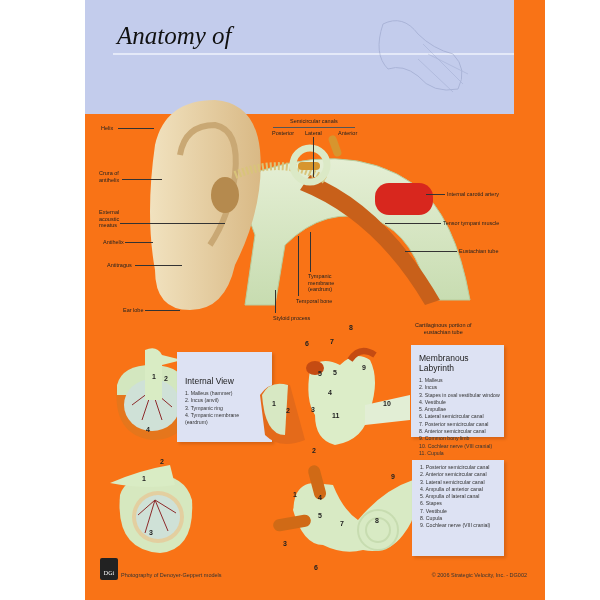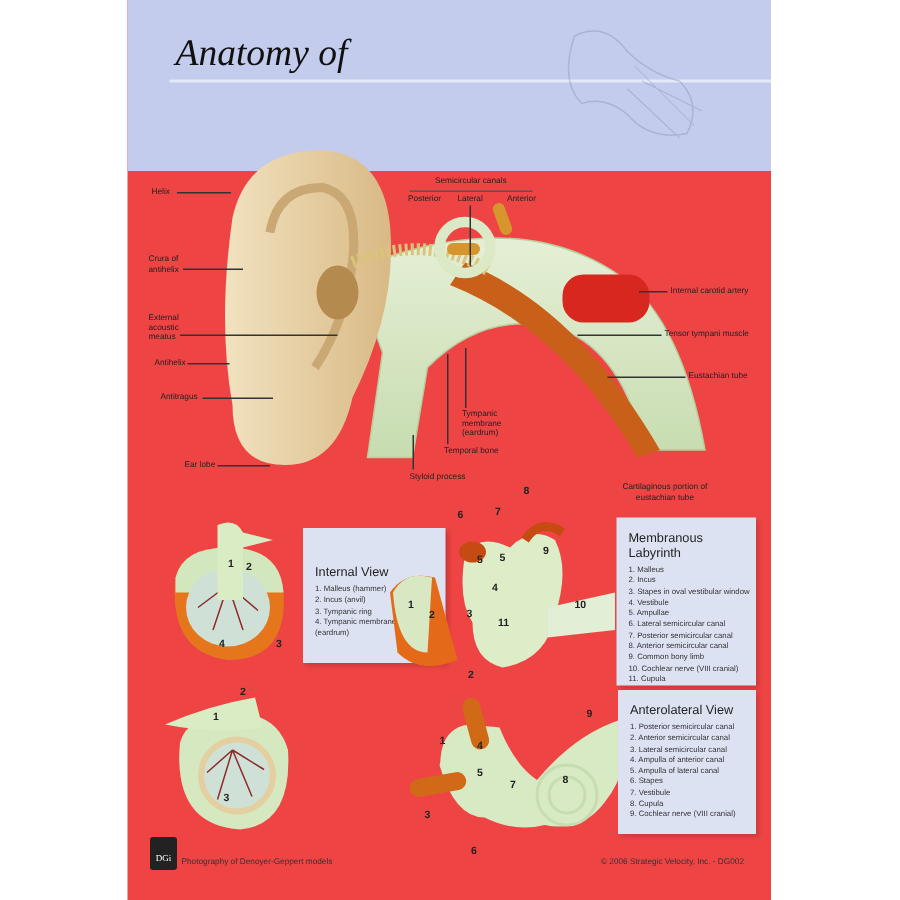--- a/index.html
+++ b/index.html
@@ -1,17 +1,17 @@
 <!DOCTYPE html>
 <html><head>
 <meta charset="utf-8">
 <style>
   html,body{margin:0;padding:0;background:#ffffff;}
   body{width:600px;height:600px;position:relative;overflow:hidden;font-family:"Liberation Sans",sans-serif;}
-  .poster{position:absolute;left:85px;top:0;width:429px;height:600px;background:#ef4444;overflow:hidden;}
+  .poster{position:absolute;left:85px;top:0;width:429px;height:600px;background:#f97316;overflow:hidden;padding-left:31px;}
   .header{position:absolute;left:0;top:0;width:429px;height:114px;background:#c3ccec;}
   .header .rule{position:absolute;left:28px;top:53px;width:401px;height:2px;background:#e4e9f8;}
   .title-small{position:absolute;left:32px;top:22px;font-family:"Liberation Serif",serif;font-style:italic;font-size:25px;color:#111;}
   .title-big{position:absolute;left:188px;top:14px;font-family:"Liberation Serif",serif;font-weight:bold;font-size:50px;color:#111;letter-spacing:1px;}
   .sketch{position:absolute;left:278px;top:14px;width:110px;height:82px;opacity:.35;}
   .lbl{position:absolute;font-size:5.5px;color:#222;line-height:6.5px;white-space:nowrap;}
   .lead{position:absolute;height:1px;background:#333;}
   .vlead{position:absolute;width:1px;background:#333;}
   .num{position:absolute;font-size:7px;font-weight:bold;color:#222;}
   .panel{position:absolute;background:#dde2f3;box-shadow:2px 2px 3px rgba(0,0,0,.15);}
@@ -112,21 +112,21 @@
     <path d="M10 40 Q15 20 45 20 Q80 20 82 50 L10 50Z" fill="#d3e7bf"></path>
     <ellipse cx="45" cy="60" rx="28" ry="26" fill="#cfe1d7"></ellipse>
     <path d="M45 45 L35 75 M45 45 L55 75 M45 45 L25 60 M45 45 L65 62" stroke="#8d2a2a" stroke-width="1"></path>
     <path d="M38 5 Q50 0 55 10 L75 15 L55 20 L55 55 L38 55Z" fill="#d9ecc4"></path>
   </svg>
   <div class="num" style="left:67px;top:373px">1</div>
   <div class="num" style="left:79px;top:375px">2</div>
   <div class="num" style="left:99px;top:426px">3</div>
   <div class="num" style="left:61px;top:426px">4</div>
 
-  <div class="panel" style="left:117px;top:352px;width:95px;height:90px">
+  <div class="panel" style="left:92px;top:352px;width:95px;height:90px">
     <h4 style="padding-top:24px">Internal View</h4>
     <ol>
       <li>1. Malleus (hammer)</li>
       <li>2. Incus (anvil)</li>
       <li>3. Tympanic ring</li>
       <li>4. Tympanic membrane</li>
       <li>    (eardrum)</li>
     </ol>
   </div>
 
@@ -144,21 +144,21 @@
   <div class="num" style="left:243px;top:389px">4</div>
   <div class="num" style="left:233px;top:370px">5</div>
   <div class="num" style="left:248px;top:369px">5</div>
   <div class="num" style="left:220px;top:340px">6</div>
   <div class="num" style="left:245px;top:338px">7</div>
   <div class="num" style="left:264px;top:324px">8</div>
   <div class="num" style="left:277px;top:364px">9</div>
   <div class="num" style="left:298px;top:400px">10</div>
   <div class="num" style="left:247px;top:412px">11</div>
 
-  <div class="panel" style="left:326px;top:345px;width:93px;height:112px">
+  <div class="panel" style="left:326px;top:345px;width:93px;height:92px">
     <h4>Membranous Labyrinth</h4>
     <ol>
       <li>1. Malleus</li>
       <li>2. Incus</li>
       <li>3. Stapes in oval vestibular window</li>
       <li>4. Vestibule</li>
       <li>5. Ampullae</li>
       <li>6. Lateral semicircular canal</li>
       <li>7. Posterior semicircular canal</li>
       <li>8. Anterior semicircular canal</li>
@@ -192,21 +192,20 @@
   <div class="num" style="left:227px;top:447px">2</div>
   <div class="num" style="left:198px;top:540px">3</div>
   <div class="num" style="left:233px;top:494px">4</div>
   <div class="num" style="left:233px;top:512px">5</div>
   <div class="num" style="left:229px;top:564px">6</div>
   <div class="num" style="left:255px;top:520px">7</div>
   <div class="num" style="left:290px;top:517px">8</div>
   <div class="num" style="left:306px;top:473px">9</div>
 
   <div class="panel" style="left:327px;top:460px;width:92px;height:96px">
-    <h4>Anterolateral View</h4>
     <ol>
       <li>1. Posterior semicircular canal</li>
       <li>2. Anterior semicircular canal</li>
       <li>3. Lateral semicircular canal</li>
       <li>4. Ampulla of anterior canal</li>
       <li>5. Ampulla of lateral canal</li>
       <li>6. Stapes</li>
       <li>7. Vestibule</li>
       <li>8. Cupula</li>
       <li>9. Cochlear nerve (VIII cranial)</li>

